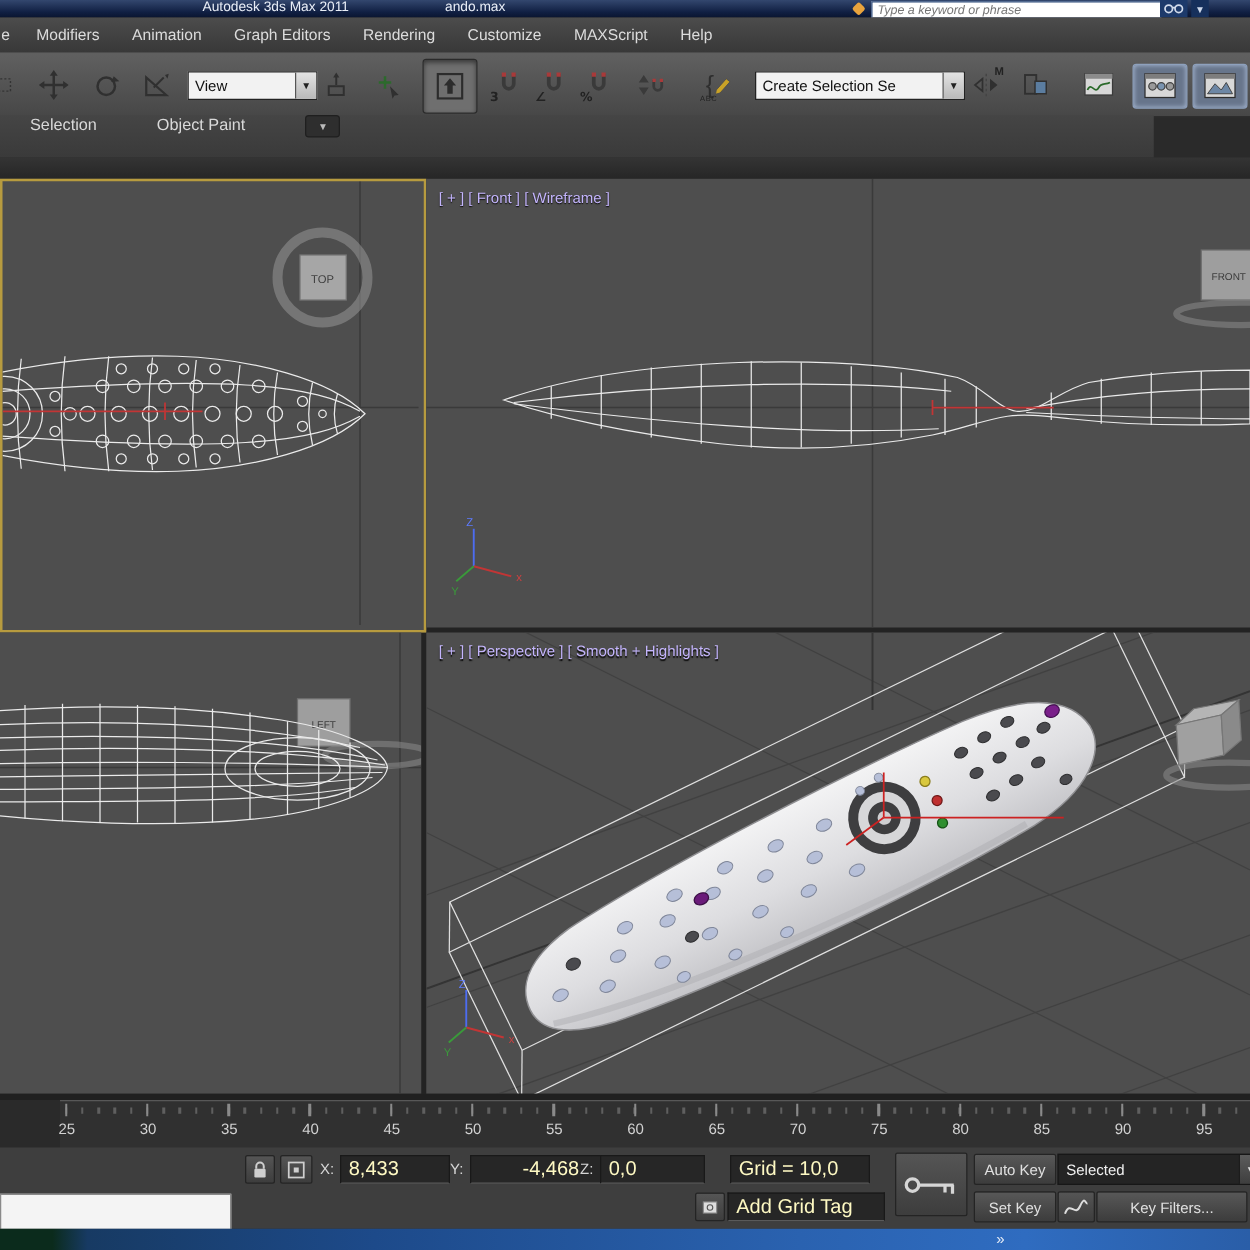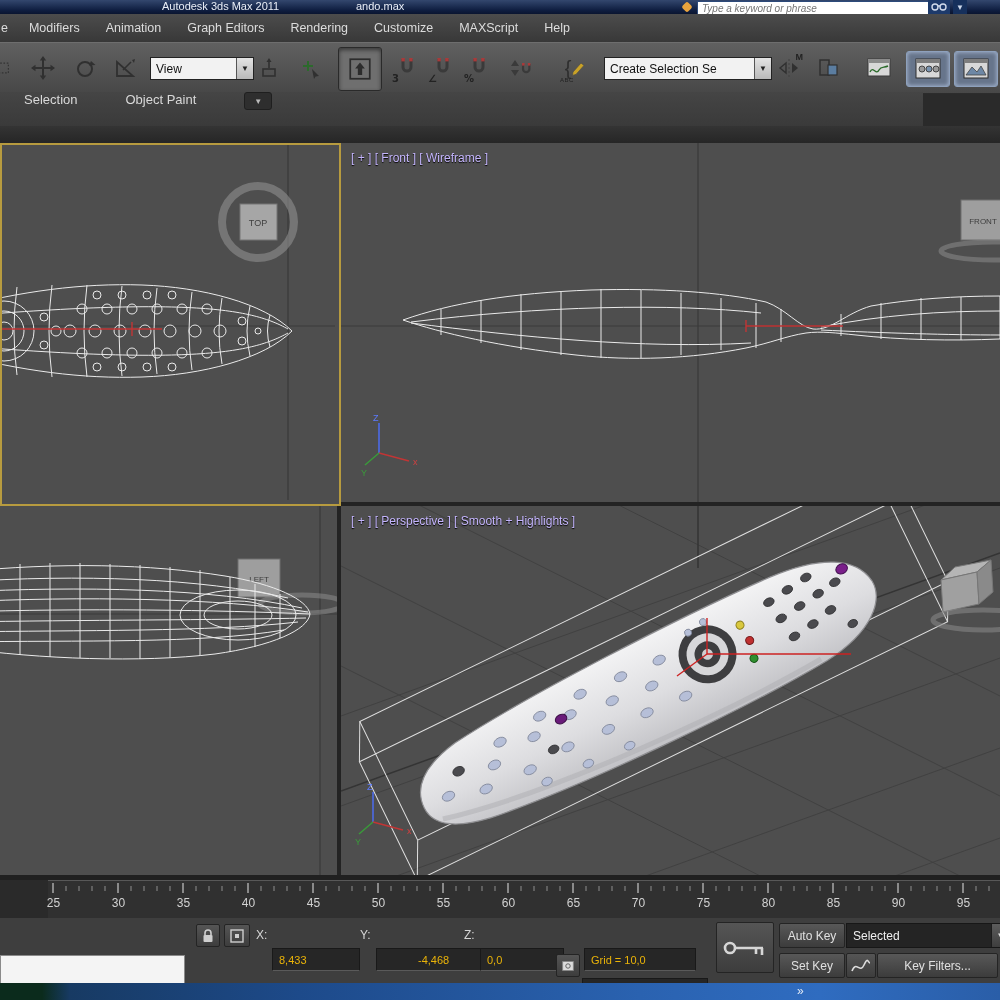--- a/index.html
+++ b/index.html
@@ -82,22 +82,22 @@
          background-image:
            repeating-linear-gradient(90deg,transparent 0 63px,#8a8a8a 63px 65px),
            repeating-linear-gradient(90deg,transparent 0 11px,#5f5f5f 11px 13px);
          background-position:-59px 0,-7px 3px;background-size:100% 10px,100% 5px;background-repeat:repeat-x;}
   .ticklabels{position:absolute;left:-27px;top:15px;display:flex;}
   .ticklabels span{width:65px;flex:none;text-align:center;color:#d2d2d2;font-size:12px;}
 
   
   .statusbar{position:absolute;left:0;top:918px;width:1000px;height:65px;background:#3e3e3e;}
   .sfield{position:absolute;height:21px;background:#262626;border:1px solid #191919;
-          border-bottom-color:#5a5a5a;color:#eab308;font-size:11px;display:flex;
-          align-items:center;padding:0 6px;overflow:hidden;white-space:nowrap;margin-top:24px;}
+          border-bottom-color:#5a5a5a;color:#fef9c3;font-size:16px;display:flex;
+          align-items:center;padding:0 6px;overflow:hidden;white-space:nowrap;}
   .slabel{position:absolute;color:#d6d6d6;font-size:12px;}
   .sbtn{position:absolute;height:23px;background:linear-gradient(#585858,#3c3c3c);
         border:1px solid #242424;border-radius:2px;color:#e0e0e0;font-size:12px;
         display:flex;align-items:center;justify-content:center;white-space:nowrap;}
   .sicon{position:absolute;display:flex;align-items:center;justify-content:center;
         background:linear-gradient(#555,#3d3d3d);border:1px solid #242424;border-radius:2px;}
   .prompt{position:absolute;left:0;top:37px;width:183px;height:27px;background:#f4f4f4;
         border:1px solid #8a8a8a;}
   .seldrop{position:absolute;left:846px;top:5px;width:150px;height:23px;background:#242424;
         border:1px solid #171717;color:#f0f0f0;font-size:12px;display:flex;align-items:center;padding:0 6px;}

